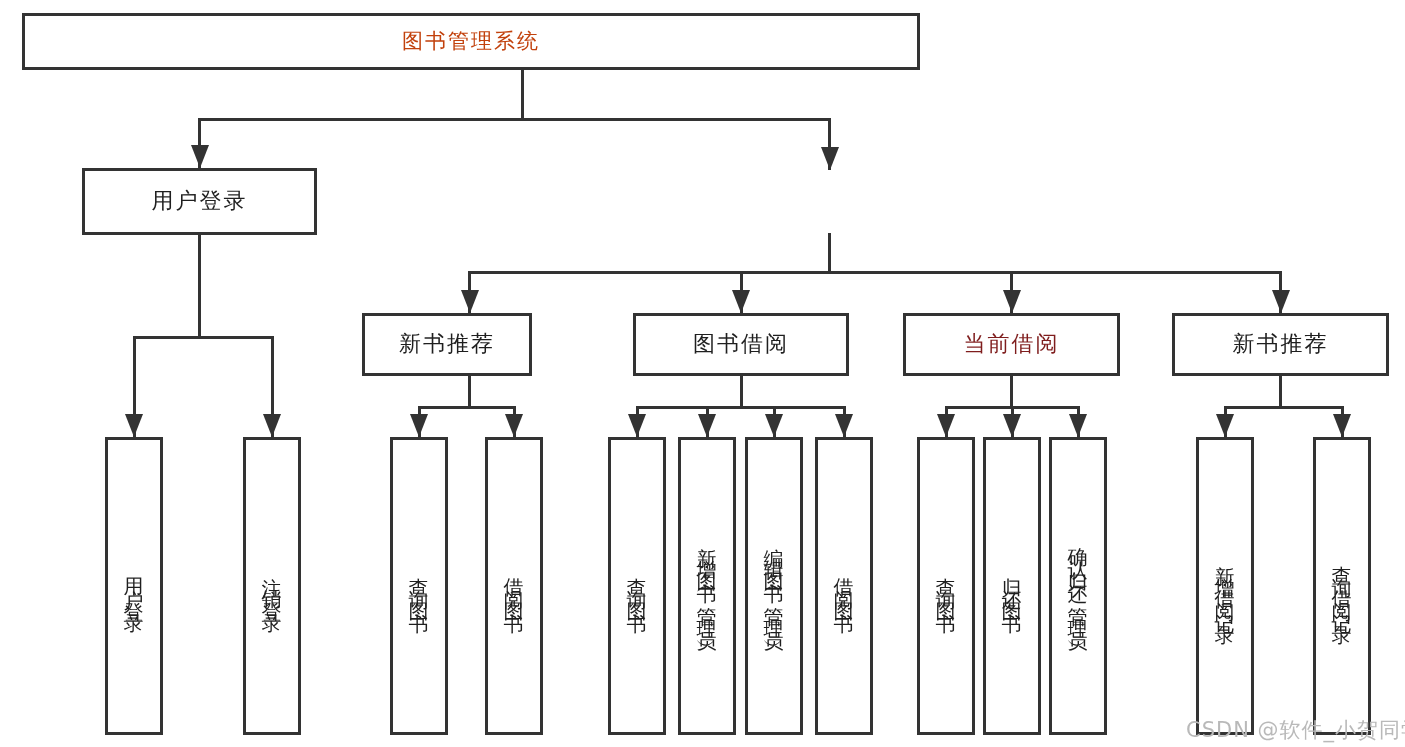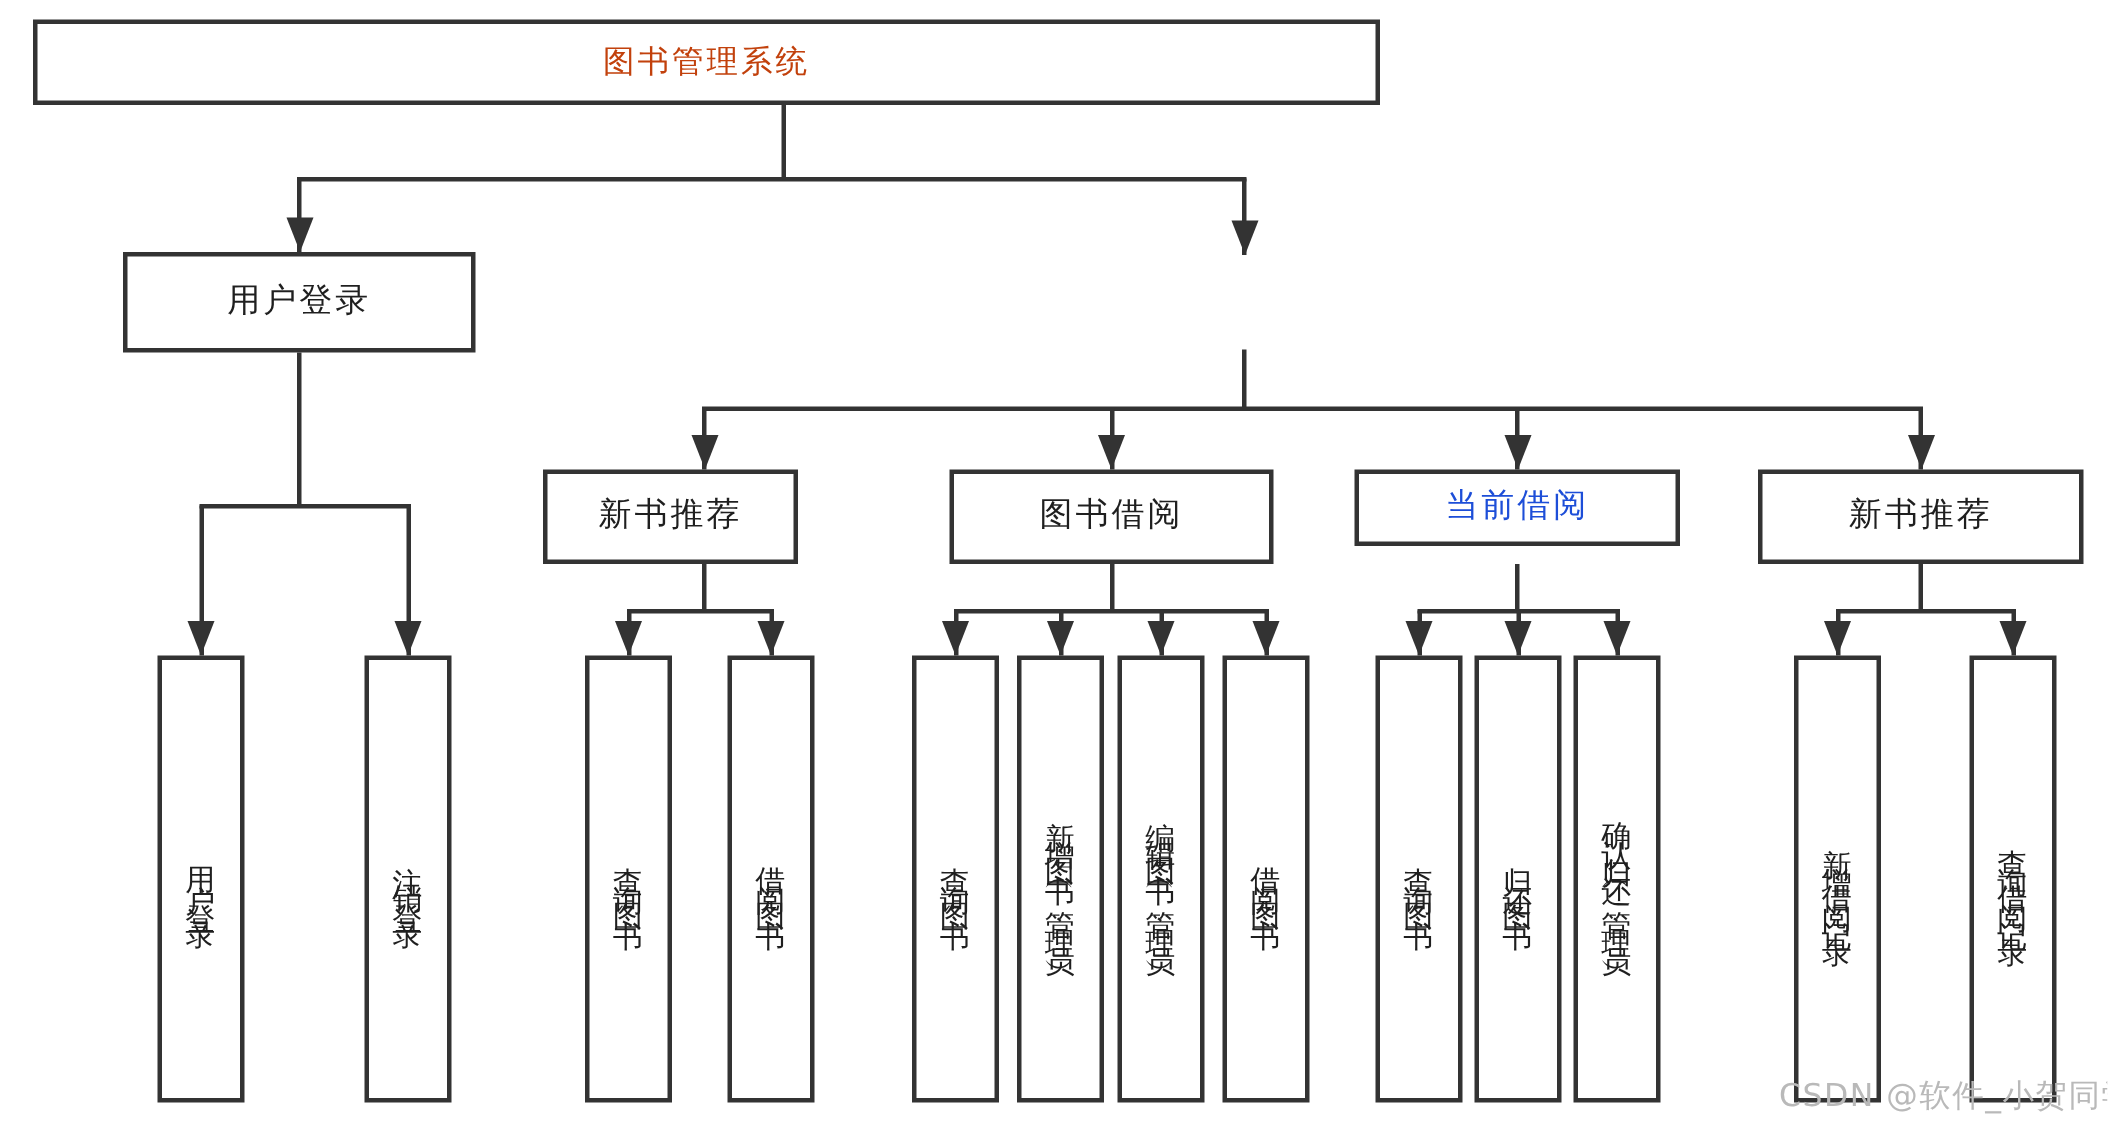--- a/index.html
+++ b/index.html
@@ -57,21 +57,21 @@
 </style>
 </head>
 <body>
 
 <div id="stage" style="background: rgb(255, 255, 255);">
   <div class="watermark" style="color: rgb(185, 185, 185);">CSDN @软件_小贺同学</div>
 <div class="node title" style="left: 22px; top: 13px; width: 898px; height: 57px; border-color: rgb(51, 51, 51); color: #c2410c;">图书管理系统</div>
     <div class="node branch" style="left: 82px; top: 168px; width: 235px; height: 67px; border-color: rgb(51, 51, 51); color: rgb(31, 31, 31);">用户登录</div>
     <div class="node branch" style="left: 362px; top: 313px; width: 170px; height: 63px; border-color: rgb(51, 51, 51); color: rgb(31, 31, 31);">新书推荐</div>
     <div class="node branch" style="left: 633px; top: 313px; width: 216px; height: 63px; border-color: rgb(51, 51, 51); color: rgb(31, 31, 31);">图书借阅</div>
-    <div class="node branch" style="left: 903px; top: 313px; width: 217px; height: 51px; border-color: rgb(51, 51, 51); color: #1d4ed8;">当前借阅</div>
+    <div class="node branch" style="left: 903px; top: 313px; width: 217px; height: 63px; border-color: rgb(51, 51, 51); color: #7f1d1d;">当前借阅</div>
     <div class="node branch" style="left: 1172px; top: 313px; width: 217px; height: 63px; border-color: rgb(51, 51, 51); color: rgb(31, 31, 31);">新书推荐</div>
     <div class="node leaf" style="left: 105px; top: 437px; width: 58px; height: 298px; border-color: rgb(51, 51, 51); color: rgb(31, 31, 31);">用户登录</div>
     <div class="node leaf" style="left: 243px; top: 437px; width: 58px; height: 298px; border-color: rgb(51, 51, 51); color: rgb(31, 31, 31);">注销登录</div>
     <div class="node leaf" style="left: 390px; top: 437px; width: 58px; height: 298px; border-color: rgb(51, 51, 51); color: rgb(31, 31, 31);">查询图书</div>
     <div class="node leaf" style="left: 485px; top: 437px; width: 58px; height: 298px; border-color: rgb(51, 51, 51); color: rgb(31, 31, 31);">借阅图书</div>
     <div class="node leaf" style="left: 608px; top: 437px; width: 58px; height: 298px; border-color: rgb(51, 51, 51); color: rgb(31, 31, 31);">查询图书</div>
     <div class="node leaf" style="left: 678px; top: 437px; width: 58px; height: 298px; border-color: rgb(51, 51, 51); color: rgb(31, 31, 31);">新增图书（管理员）</div>
     <div class="node leaf" style="left: 745px; top: 437px; width: 58px; height: 298px; border-color: rgb(51, 51, 51); color: rgb(31, 31, 31);">编辑图书（管理员）</div>
     <div class="node leaf" style="left: 815px; top: 437px; width: 58px; height: 298px; border-color: rgb(51, 51, 51); color: rgb(31, 31, 31);">借阅图书</div>
     <div class="node leaf" style="left: 917px; top: 437px; width: 58px; height: 298px; border-color: rgb(51, 51, 51); color: rgb(31, 31, 31);">查询图书</div>

